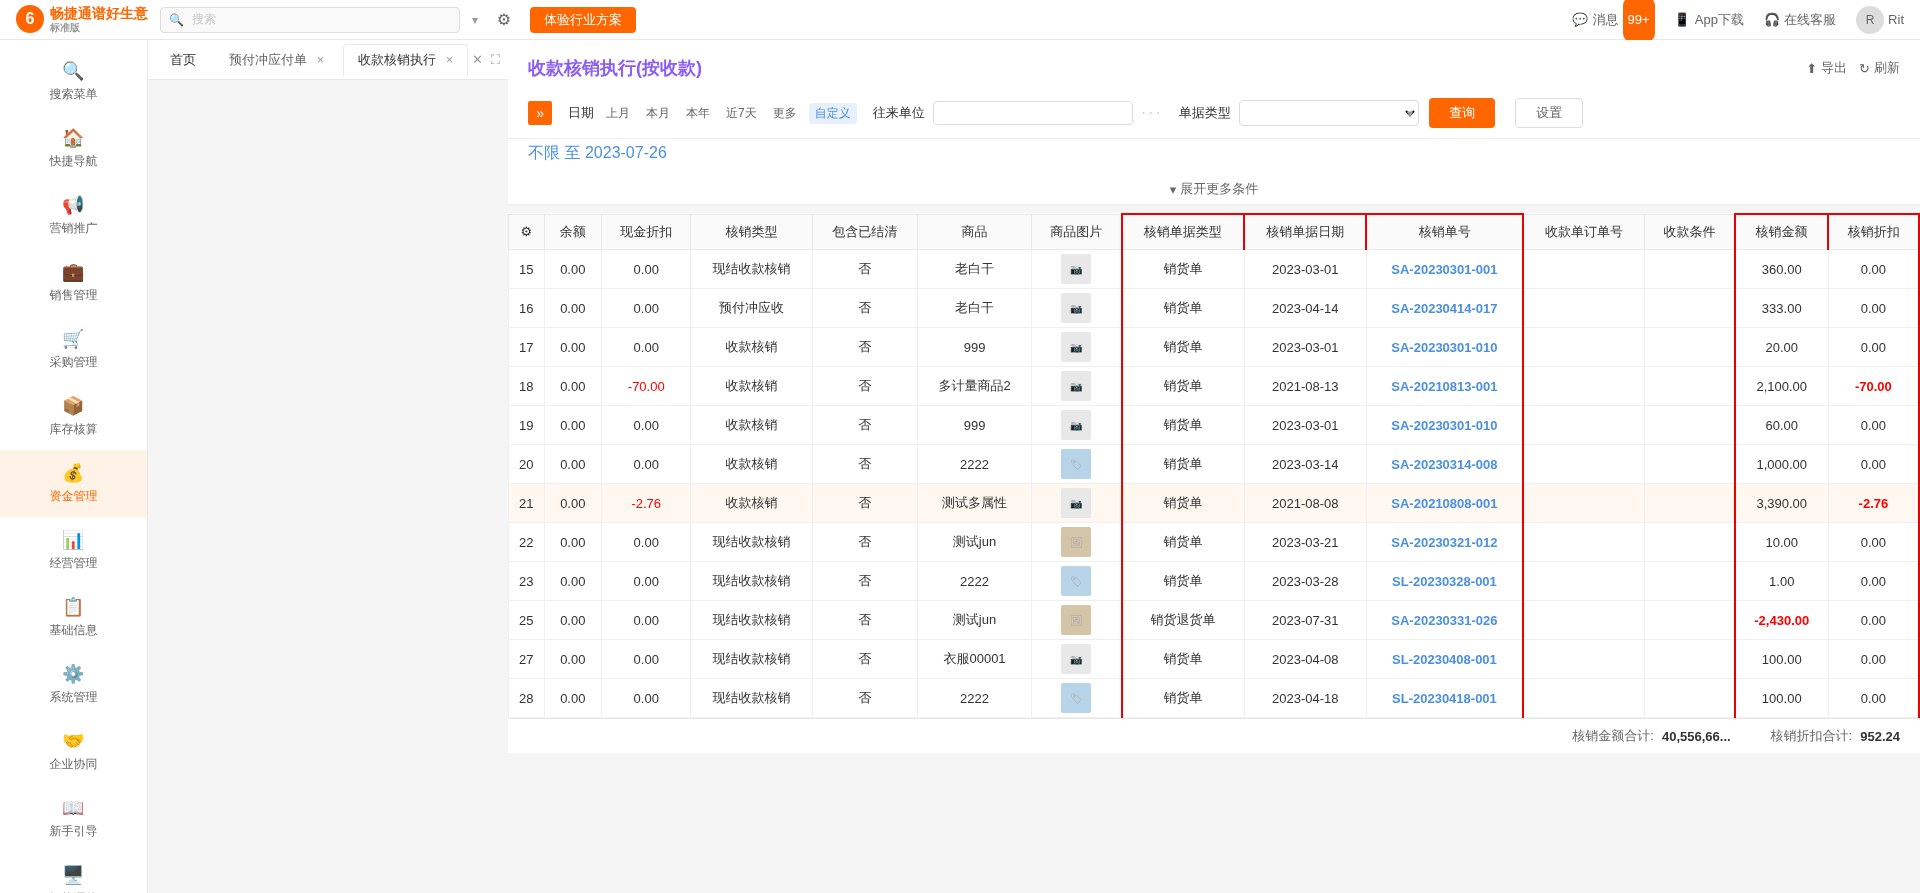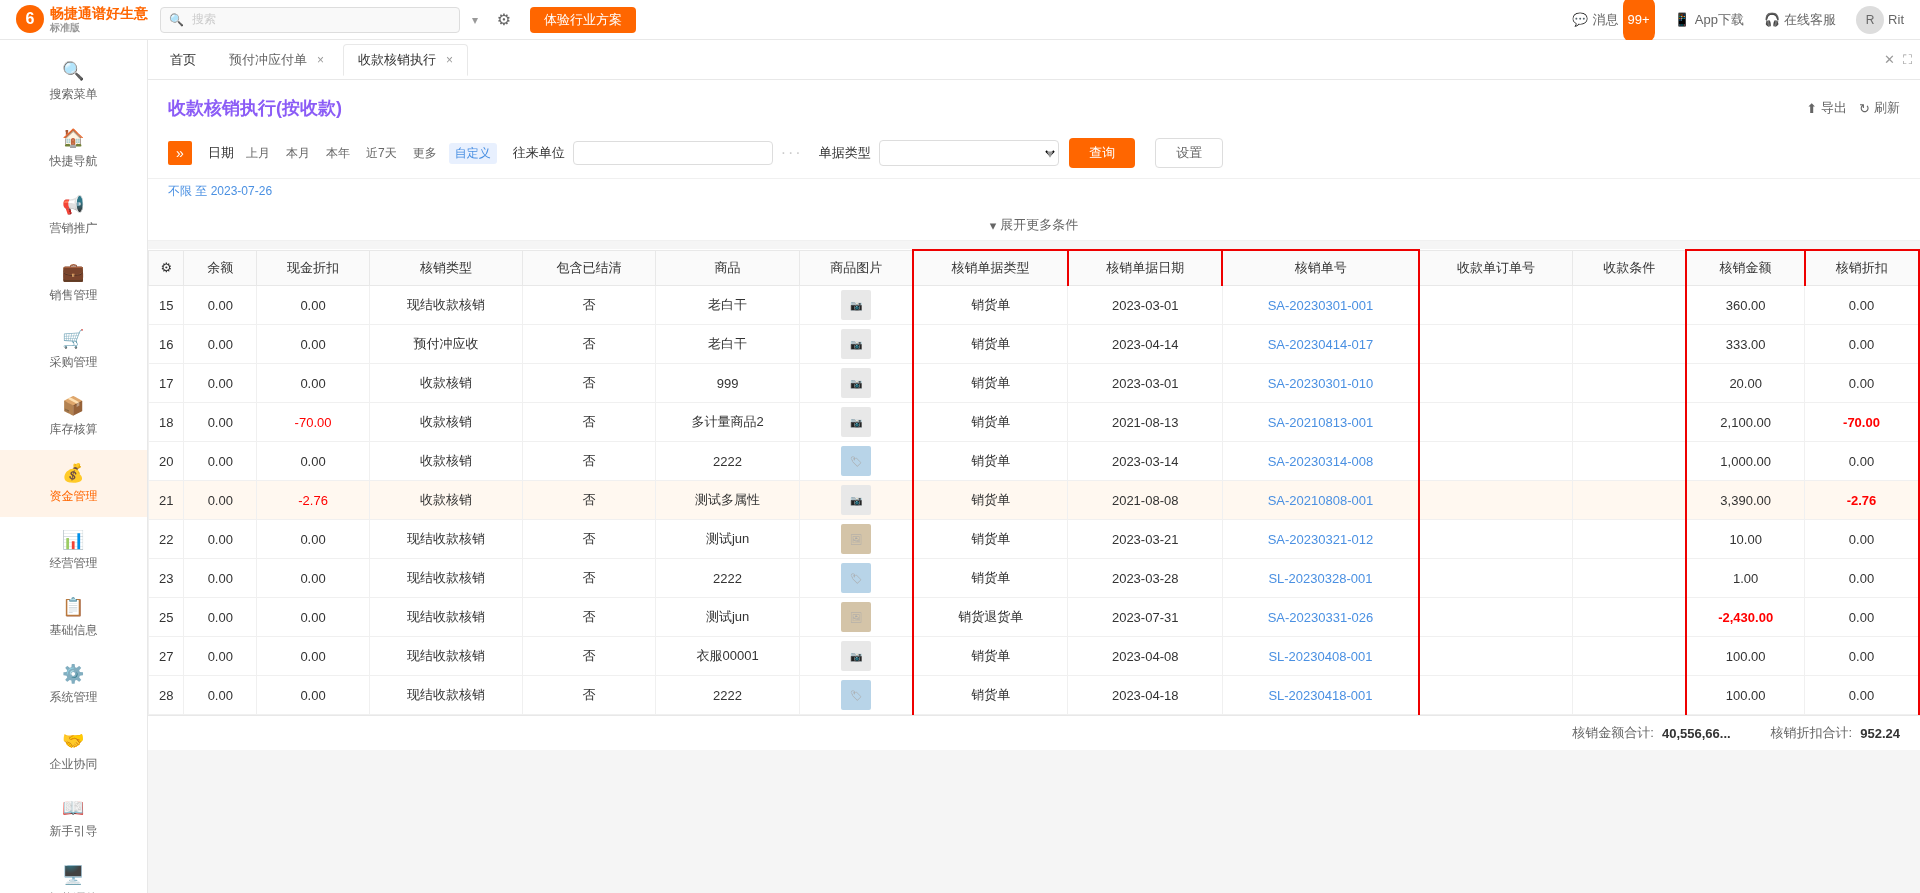--- a/index.html
+++ b/index.html
@@ -23,21 +23,21 @@
     .layout { display: flex; height: calc(893px - 40px); }
 
     
     .sidebar { width: 148px; background: #fff; border-right: 1px solid #e8e8e8; display: flex; flex-direction: column; padding: 8px 0; overflow-y: auto; }
     .sidebar-item { display: flex; flex-direction: column; align-items: center; padding: 12px 0; cursor: pointer; color: #666; font-size: 12px; gap: 4px; }
     .sidebar-item.active { background: #fff3e8; color: #f60; }
     .sidebar-icon { font-size: 18px; }
     .sidebar-label { font-size: 12px; }
 
     
-    .main { flex: 1; display: flex; flex-direction: column; overflow: hidden; }
+    .main { flex: 1; display: flex; flex-direction: row; overflow: hidden; }
 
     
     .tabs { display: flex; align-items: center; background: #fff; border-bottom: 1px solid #e8e8e8; height: 40px; padding: 0 8px; gap: 4px; }
     .tab { display: flex; align-items: center; padding: 0 14px; height: 32px; border-radius: 4px 4px 0 0; font-size: 13px; cursor: pointer; gap: 6px; border: 1px solid transparent; }
     .tab.active { background: #fff; border: 1px solid #e8e8e8; border-bottom: 1px solid #fff; color: #333; }
     .tab:not(.active) { color: #666; }
     .tab-home { font-size: 13px; color: #333; padding: 0 14px; cursor: pointer; }
     .tab-close { font-size: 12px; color: #999; cursor: pointer; margin-left: 4px; }
     .tabs-right { margin-left: auto; display: flex; align-items: center; gap: 8px; color: #999; }
 
@@ -66,21 +66,21 @@
     .filter-expand-more { display: flex; align-items: center; gap: 4px; color: #666; font-size: 13px; cursor: pointer; margin: 0 auto; }
 
     
     .table-container { background: #fff; margin: 8px 0 0; overflow-x: auto; }
 
     
     .data-table { width: 100%; border-collapse: collapse; font-size: 13px; }
     .data-table th { background: #fafafa; border: 1px solid #e8e8e8; padding: 8px 10px; text-align: center; font-weight: normal; color: #333; white-space: nowrap; }
     .data-table td { border: 1px solid #f0f0f0; padding: 7px 10px; text-align: center; white-space: nowrap; color: #333; }
     .data-table tr.highlighted td { background: #fff8f0; }
-    .data-table td.link { color: #4a90e2; cursor: pointer; }
+    .data-table td.link { color: #4a90e2; cursor: pointer; font-weight: bold; }
     .data-table td.red { color: #f00; }
     .data-table td.red-bold { color: #f00; font-weight: bold; }
     .data-table td.img-cell { padding: 4px; }
     .img-placeholder { width: 30px; height: 30px; background: #e8e8e8; border-radius: 2px; margin: auto; display: flex; align-items: center; justify-content: center; color: #aaa; font-size: 10px; }
     .img-placeholder.color { background: #b8d4e8; }
     .img-placeholder.tan { background: #d4c4a8; }
 
     
     .table-scroll { overflow-x: auto; }
 
@@ -239,21 +239,21 @@
           <span class="filter-label">单据类型</span>
           <select class="filter-select">
             <option></option>
           </select>
           <span style="margin-left:-20px;color:#999;pointer-events:none;">▾</span>
         </div>
         <button class="btn-query">查询</button>
         <button class="btn-settings">设置</button>
       </div>
       <div class="filter-bar-row2">
-        <span style="color:#4a90e2;font-size:12px;">不限 至 2023-07-26</span>
+        <span style="color:#4a90e2;font-size:16px;">不限 至 2023-07-26</span>
       </div>
 
       <div style="background:#fff;padding:6px 20px;display:flex;justify-content:center;border-bottom:1px solid #f0f0f0;">
         <div class="filter-expand-more">
           <span>▾</span>
           <span>展开更多条件</span>
         </div>
       </div>
 
       <div class="table-container">
@@ -344,20 +344,38 @@
                   </td>
                   <td style="border-left: 2px solid rgb(238, 0, 0); border-right: 1px solid rgb(240, 240, 240);">销货单</td>
                   <td>2021-08-13</td>
                   <td class="link" style="border-right: 2px solid rgb(238, 0, 0);">SA-20210813-001</td>
                   <td></td>
                   <td></td>
                   <td style="border-left: 2px solid rgb(238, 0, 0);">2,100.00</td>
                   <td class="red-bold" style="border-right: 2px solid rgb(238, 0, 0);">-70.00</td>
                 </tr>
                 <tr>
+                  <td>19</td>
+                  <td>0.00</td>
+                  <td>0.00</td>
+                  <td>收款核销</td>
+                  <td>否</td>
+                  <td>999</td>
+                  <td class="img-cell">
+                    <div class="img-placeholder">📷</div>
+                  </td>
+                  <td style="border-left: 2px solid rgb(238, 0, 0); border-right: 1px solid rgb(240, 240, 240);">销货单</td>
+                  <td>2023-03-01</td>
+                  <td class="link" style="border-right: 2px solid rgb(238, 0, 0);">SA-20230301-010</td>
+                  <td></td>
+                  <td></td>
+                  <td style="border-left: 2px solid rgb(238, 0, 0);">60.00</td>
+                  <td style="border-right: 2px solid rgb(238, 0, 0);">0.00</td>
+                </tr>
+                <tr>
                   <td>20</td>
                   <td>0.00</td>
                   <td>0.00</td>
                   <td>收款核销</td>
                   <td>否</td>
                   <td>2222</td>
                   <td class="img-cell">
                     <div class="img-placeholder color">🏷</div>
                   </td>
                   <td style="border-left: 2px solid rgb(238, 0, 0); border-right: 1px solid rgb(240, 240, 240);">销货单</td>

